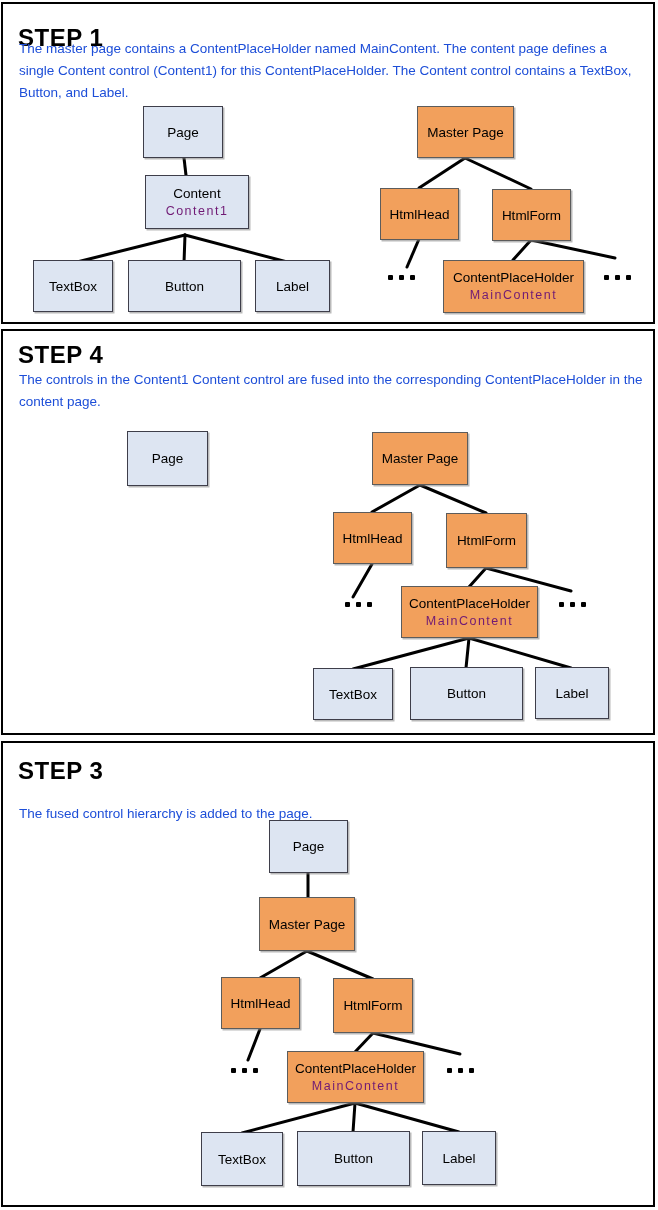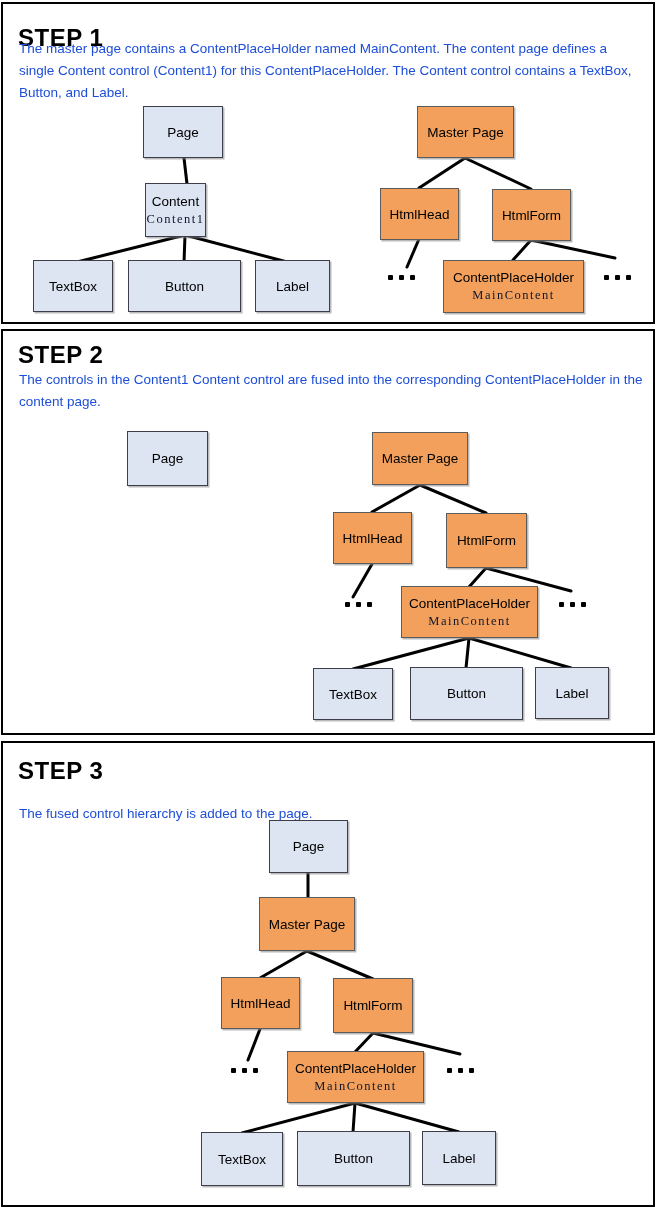--- a/index.html
+++ b/index.html
@@ -25,22 +25,22 @@
   .overlay{position:absolute;left:0;top:0;pointer-events:none;}
   .node{
     position:absolute;box-sizing:border-box;display:flex;flex-direction:column;
     align-items:center;justify-content:center;text-align:left;
     font-size:13.5px;color:#000;line-height:17px;
     box-shadow:1.5px 1.5px 0 rgba(130,130,130,0.55);
   }
   .blue{background:#dde5f2;border:1.5px solid #3e3e4a;}
   .orange{background:#f2a05c;border:1.5px solid #5c5c5c;}
   .sub{
-    font-family:Liberation Serif, serif;
-    color:#0f172a;font-size:12.5px;letter-spacing:1.5px;margin-top:1px;
+    font-family:Liberation Sans, sans-serif;
+    color:#701a75;font-size:12.5px;letter-spacing:1.5px;margin-top:1px;
   }
   .ellipsis{position:absolute;display:flex;gap:6px;}
   .ellipsis span{width:5px;height:5px;background:#000;border-radius:1px;display:block;}
   line{stroke:#000;stroke-width:3;stroke-linecap:round;}
 </style>
 </head>
 <body>
 
 <div class="page">
 
@@ -57,21 +57,21 @@
       <line x1="462" y1="154" x2="528" y2="185"></line>
       <line x1="416" y1="235" x2="404" y2="263"></line>
       <line x1="528" y1="236" x2="510" y2="256"></line>
       <line x1="528" y1="236" x2="612" y2="254"></line>
     </svg>
 
     <div class="node blue" style="left:140px;top:102px;width:80px;height:52px">
       <span>Page</span>
     </div>
 
-    <div class="node blue" style="left:142px;top:179px;width:61px;height:54px">
+    <div class="node blue" style="left:142px;top:171px;width:104px;height:54px">
       <span>Content</span>
       <span class="sub">Content1</span>
     </div>
 
     <div class="node blue" style="left:30px;top:256px;width:80px;height:52px">
       <span>TextBox</span>
     </div>
     <div class="node blue" style="left:125px;top:256px;width:113px;height:52px">
       <span>Button</span>
     </div>
@@ -99,21 +99,21 @@
         <span></span>
       </div>
     <div class="ellipsis" style="left:601px;top:271px">
         <span></span>
         <span></span>
         <span></span>
       </div>
   </section>
 
   <section class="panel" id="panel2">
-    <h1 class="step-title" style="top:10px">STEP 2</h1>
+    <h1 class="step-title" style="top:10px">STEP 4</h1>
     <p class="step-desc" style="top:38px">The controls in the Content1 Content control are fused into the corresponding ContentPlaceHolder in the content page.</p>
 
     <svg class="overlay" width="648" height="402">
       <line x1="417" y1="154" x2="369" y2="181"></line>
       <line x1="417" y1="154" x2="483" y2="182"></line>
       <line x1="369" y1="233" x2="350" y2="266"></line>
       <line x1="483" y1="237" x2="466" y2="256"></line>
       <line x1="483" y1="237" x2="568" y2="260"></line>
       <line x1="466" y1="307" x2="350" y2="338"></line>
       <line x1="466" y1="307" x2="463" y2="337"></line>

